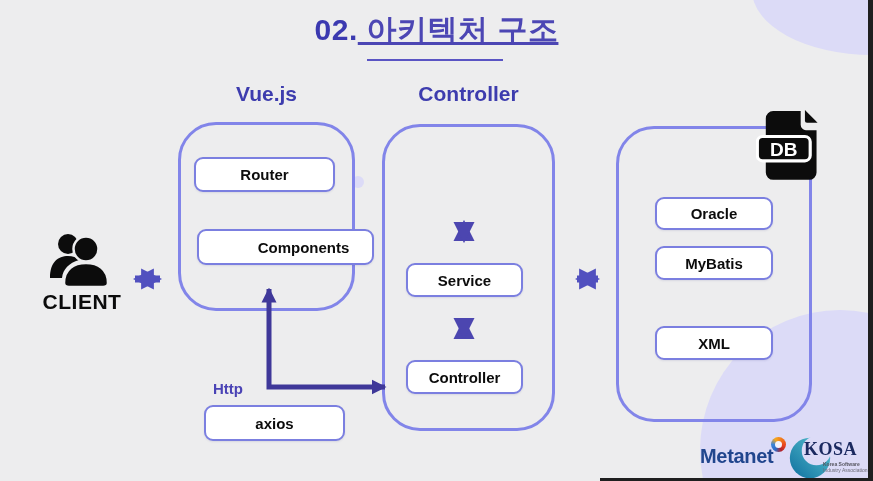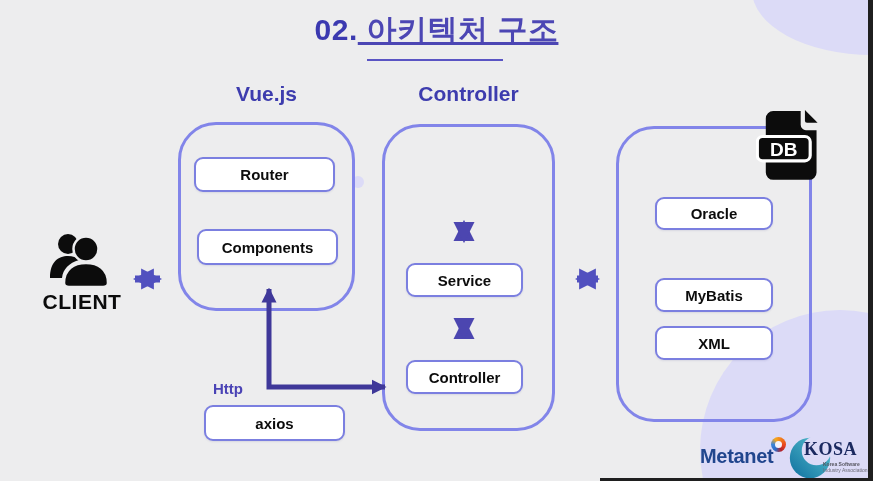--- a/index.html
+++ b/index.html
@@ -31,26 +31,26 @@
   .group-label{position:absolute;text-align:center;font-size:21px;font-weight:bold;color:#3d3cae;}
   .label-vue{left:178px;top:82px;width:177px;}
   .label-spring{left:382px;top:82px;width:173px;}
 
   
   .node{position:absolute;background:#ffffff;border:2px solid #7b7fe0;border-radius:9px;
         display:flex;align-items:center;justify-content:center;
         font-size:15px;font-weight:bold;color:#0c0c0c;
         box-shadow:0 1px 2px rgba(40,40,120,0.10);}
   .n-router{left:194px;top:157px;width:137px;height:31px;}
-  .n-components{left:197px;top:229px;width:137px;height:32px;}
+  .n-components{left:197px;top:229px;width:137px;height:32px;padding-left:36px;}
   .n-domain{left:406px;top:167px;width:113px;height:30px;}
   .n-service{left:406px;top:263px;width:113px;height:30px;}
   .n-controller{left:406px;top:360px;width:113px;height:30px;}
   .n-oracle{left:655px;top:197px;width:114px;height:29px;}
-  .n-mybatis{left:655px;top:278px;width:114px;height:30px;}
+  .n-mybatis{left:655px;top:246px;width:114px;height:30px;}
   .n-xml{left:655px;top:326px;width:114px;height:30px;}
   .n-axios{left:204px;top:405px;width:137px;height:32px;}
 
   .http-label{position:absolute;left:213px;top:380px;font-size:15px;font-weight:bold;color:#4a43b5;}
 
   
   .client-icon{position:absolute;left:46px;top:231px;}
   .client-label{position:absolute;left:36px;top:290px;width:92px;text-align:center;
                 font-size:21px;font-weight:bold;color:#0b0b0b;letter-spacing:0.5px;}
 

